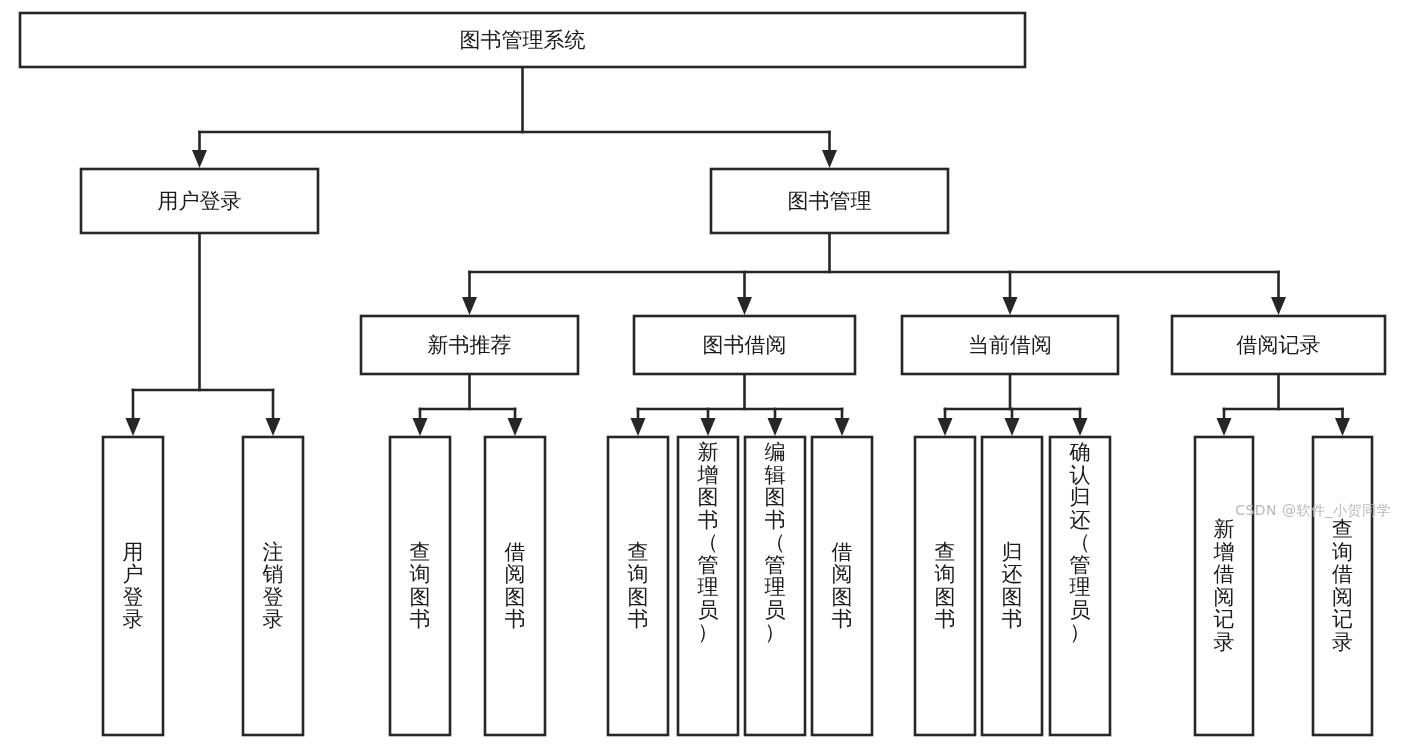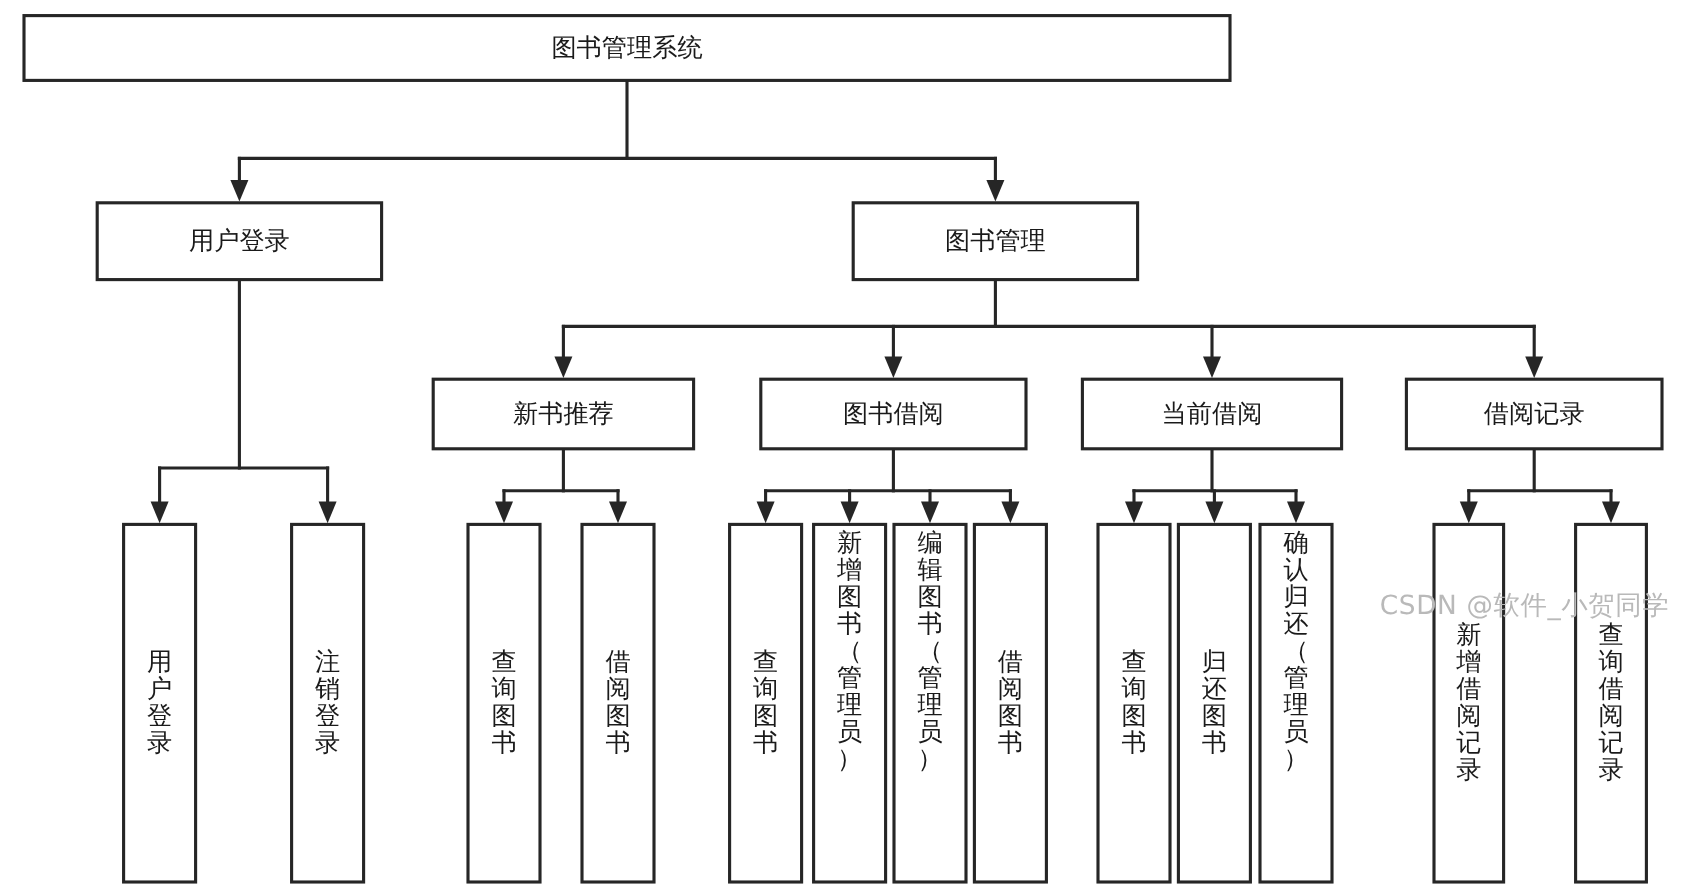--- a/index.html
+++ b/index.html
@@ -24,21 +24,21 @@
     font-family:"DejaVu Sans","Liberation Sans",sans-serif;
     font-size:21px;fill:#1a1a1a;
     text-anchor:middle;
     writing-mode:vertical-rl;
     glyph-orientation-vertical:0;
   }
   .watermark{
     position:absolute;
     right:14px;bottom:6px;
     font-family:"DejaVu Sans","Liberation Sans",sans-serif;
-    font-size:22px;
+    font-size:14px;
     color:#b9b9b9;
     letter-spacing:0.5px;
     white-space:nowrap;
     user-select:none;
   }
 </style>
 </head>
 <body>
 
 <div id="diagram-root">

